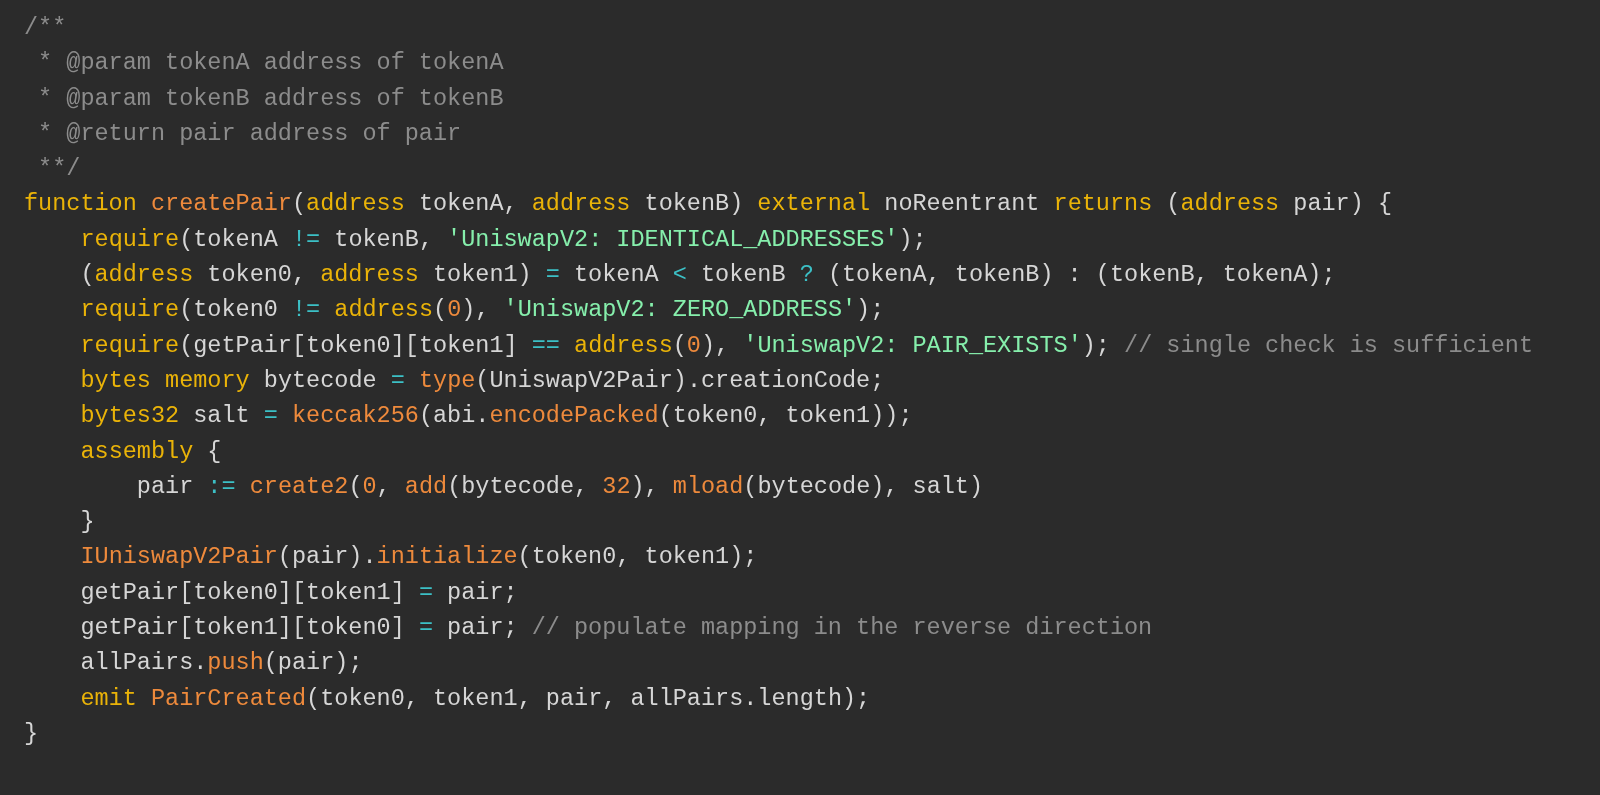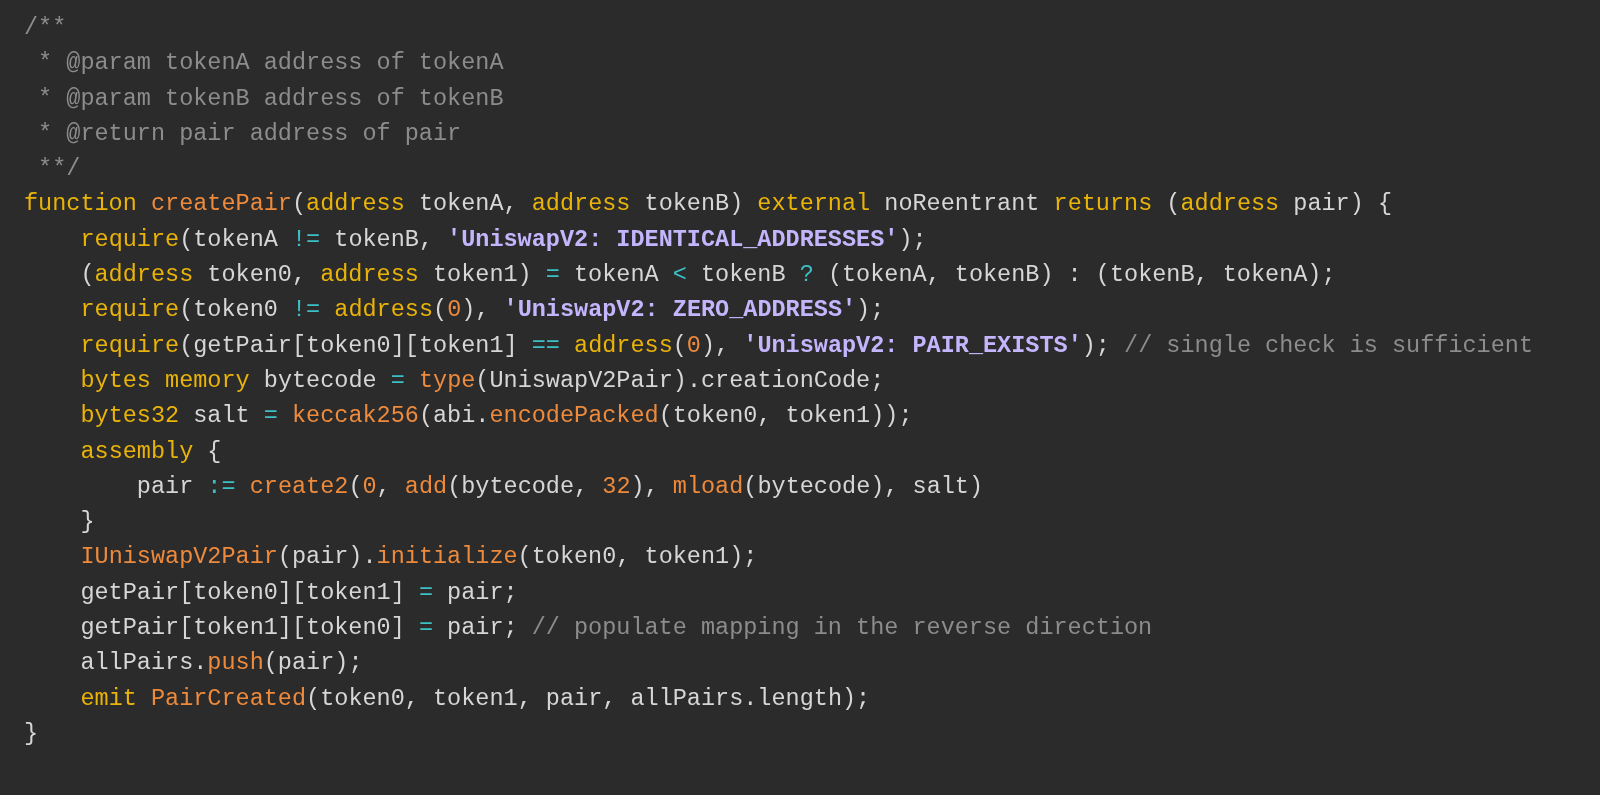--- a/index.html
+++ b/index.html
@@ -16,20 +16,20 @@
     line-height: 35.3px;
     color: #d6d6d6;
     white-space: pre;
     margin: 0;
   }
   .line { display: block; height: 35.3px; }
   .t-text { color: #d6d6d6; }
   .t-kw { color: #eab308; }
   .t-fn { color: #ee8a3c; }
   .t-op { color: #3cc0c6; }
-  .t-str { color: #c4b5fd; font-weight: bold; }
+  .t-str { color: #86efac; }
   .t-num { color: #ee8a3c; }
   .t-com { color: #8c8c8c; }
 </style>
 </head>
 <body>
 
 <pre class="code" id="code"><span class="line"><span class="t-com">/**</span></span><span class="line"><span class="t-com"> * @param tokenA address of tokenA</span></span><span class="line"><span class="t-com"> * @param tokenB address of tokenB</span></span><span class="line"><span class="t-com"> * @return pair address of pair</span></span><span class="line"><span class="t-com"> **/</span></span><span class="line"><span class="t-kw">function</span><span class="t-text"> </span><span class="t-fn">createPair</span><span class="t-text">(</span><span class="t-kw">address</span><span class="t-text"> tokenA, </span><span class="t-kw">address</span><span class="t-text"> tokenB) </span><span class="t-kw">external</span><span class="t-text"> noReentrant </span><span class="t-kw">returns</span><span class="t-text"> (</span><span class="t-kw">address</span><span class="t-text"> pair) {</span></span><span class="line"><span class="t-text">    </span><span class="t-kw">require</span><span class="t-text">(tokenA </span><span class="t-op">!=</span><span class="t-text"> tokenB, </span><span class="t-str">'UniswapV2: IDENTICAL_ADDRESSES'</span><span class="t-text">);</span></span><span class="line"><span class="t-text">    (</span><span class="t-kw">address</span><span class="t-text"> token0, </span><span class="t-kw">address</span><span class="t-text"> token1) </span><span class="t-op">=</span><span class="t-text"> tokenA </span><span class="t-op">&lt;</span><span class="t-text"> tokenB </span><span class="t-op">?</span><span class="t-text"> (tokenA, tokenB) : (tokenB, tokenA);</span></span><span class="line"><span class="t-text">    </span><span class="t-kw">require</span><span class="t-text">(token0 </span><span class="t-op">!=</span><span class="t-text"> </span><span class="t-kw">address</span><span class="t-text">(</span><span class="t-num">0</span><span class="t-text">), </span><span class="t-str">'UniswapV2: ZERO_ADDRESS'</span><span class="t-text">);</span></span><span class="line"><span class="t-text">    </span><span class="t-kw">require</span><span class="t-text">(getPair[token0][token1] </span><span class="t-op">==</span><span class="t-text"> </span><span class="t-kw">address</span><span class="t-text">(</span><span class="t-num">0</span><span class="t-text">), </span><span class="t-str">'UniswapV2: PAIR_EXISTS'</span><span class="t-text">); </span><span class="t-com">// single check is sufficient</span></span><span class="line"><span class="t-text">    </span><span class="t-kw">bytes</span><span class="t-text"> </span><span class="t-kw">memory</span><span class="t-text"> bytecode </span><span class="t-op">=</span><span class="t-text"> </span><span class="t-fn">type</span><span class="t-text">(UniswapV2Pair).creationCode;</span></span><span class="line"><span class="t-text">    </span><span class="t-kw">bytes32</span><span class="t-text"> salt </span><span class="t-op">=</span><span class="t-text"> </span><span class="t-fn">keccak256</span><span class="t-text">(abi.</span><span class="t-fn">encodePacked</span><span class="t-text">(token0, token1));</span></span><span class="line"><span class="t-text">    </span><span class="t-kw">assembly</span><span class="t-text"> {</span></span><span class="line"><span class="t-text">        pair </span><span class="t-op">:=</span><span class="t-text"> </span><span class="t-fn">create2</span><span class="t-text">(</span><span class="t-num">0</span><span class="t-text">, </span><span class="t-fn">add</span><span class="t-text">(bytecode, </span><span class="t-num">32</span><span class="t-text">), </span><span class="t-fn">mload</span><span class="t-text">(bytecode), salt)</span></span><span class="line"><span class="t-text">    }</span></span><span class="line"><span class="t-text">    </span><span class="t-fn">IUniswapV2Pair</span><span class="t-text">(pair).</span><span class="t-fn">initialize</span><span class="t-text">(token0, token1);</span></span><span class="line"><span class="t-text">    getPair[token0][token1] </span><span class="t-op">=</span><span class="t-text"> pair;</span></span><span class="line"><span class="t-text">    getPair[token1][token0] </span><span class="t-op">=</span><span class="t-text"> pair; </span><span class="t-com">// populate mapping in the reverse direction</span></span><span class="line"><span class="t-text">    allPairs.</span><span class="t-fn">push</span><span class="t-text">(pair);</span></span><span class="line"><span class="t-text">    </span><span class="t-kw">emit</span><span class="t-text"> </span><span class="t-fn">PairCreated</span><span class="t-text">(token0, token1, pair, allPairs.length);</span></span><span class="line"><span class="t-text">}</span></span></pre>
 
 </body></html>

